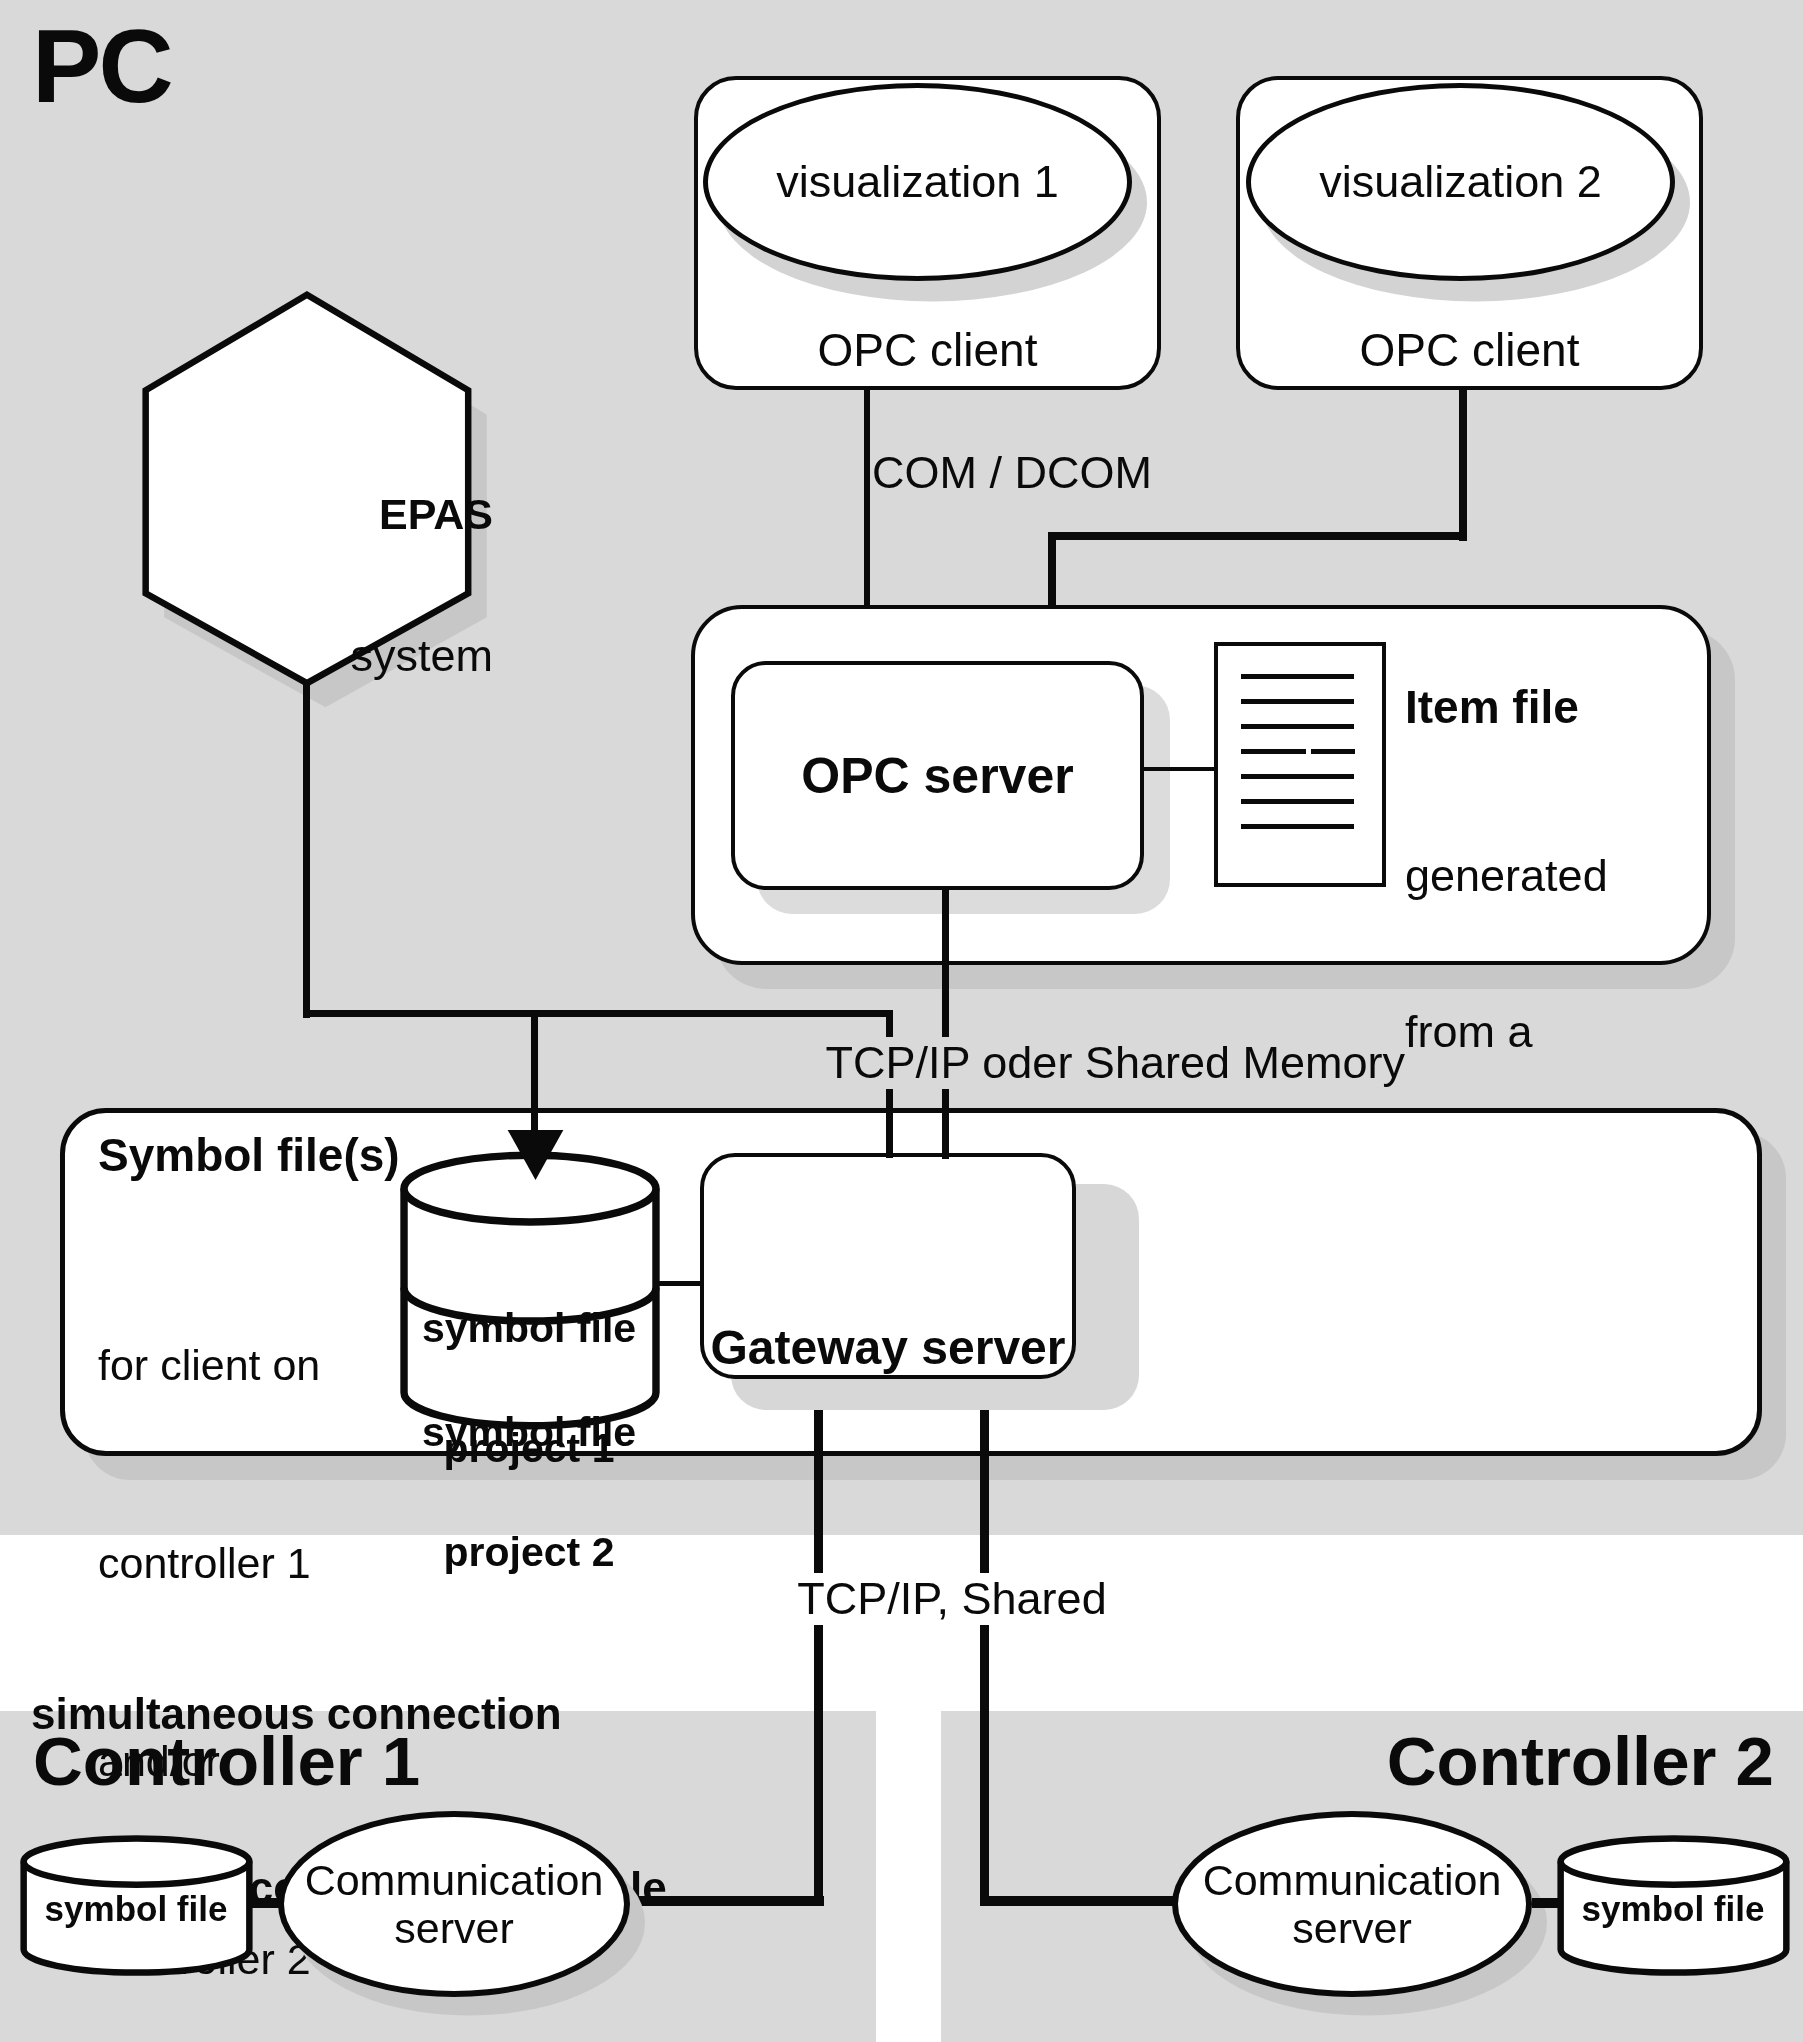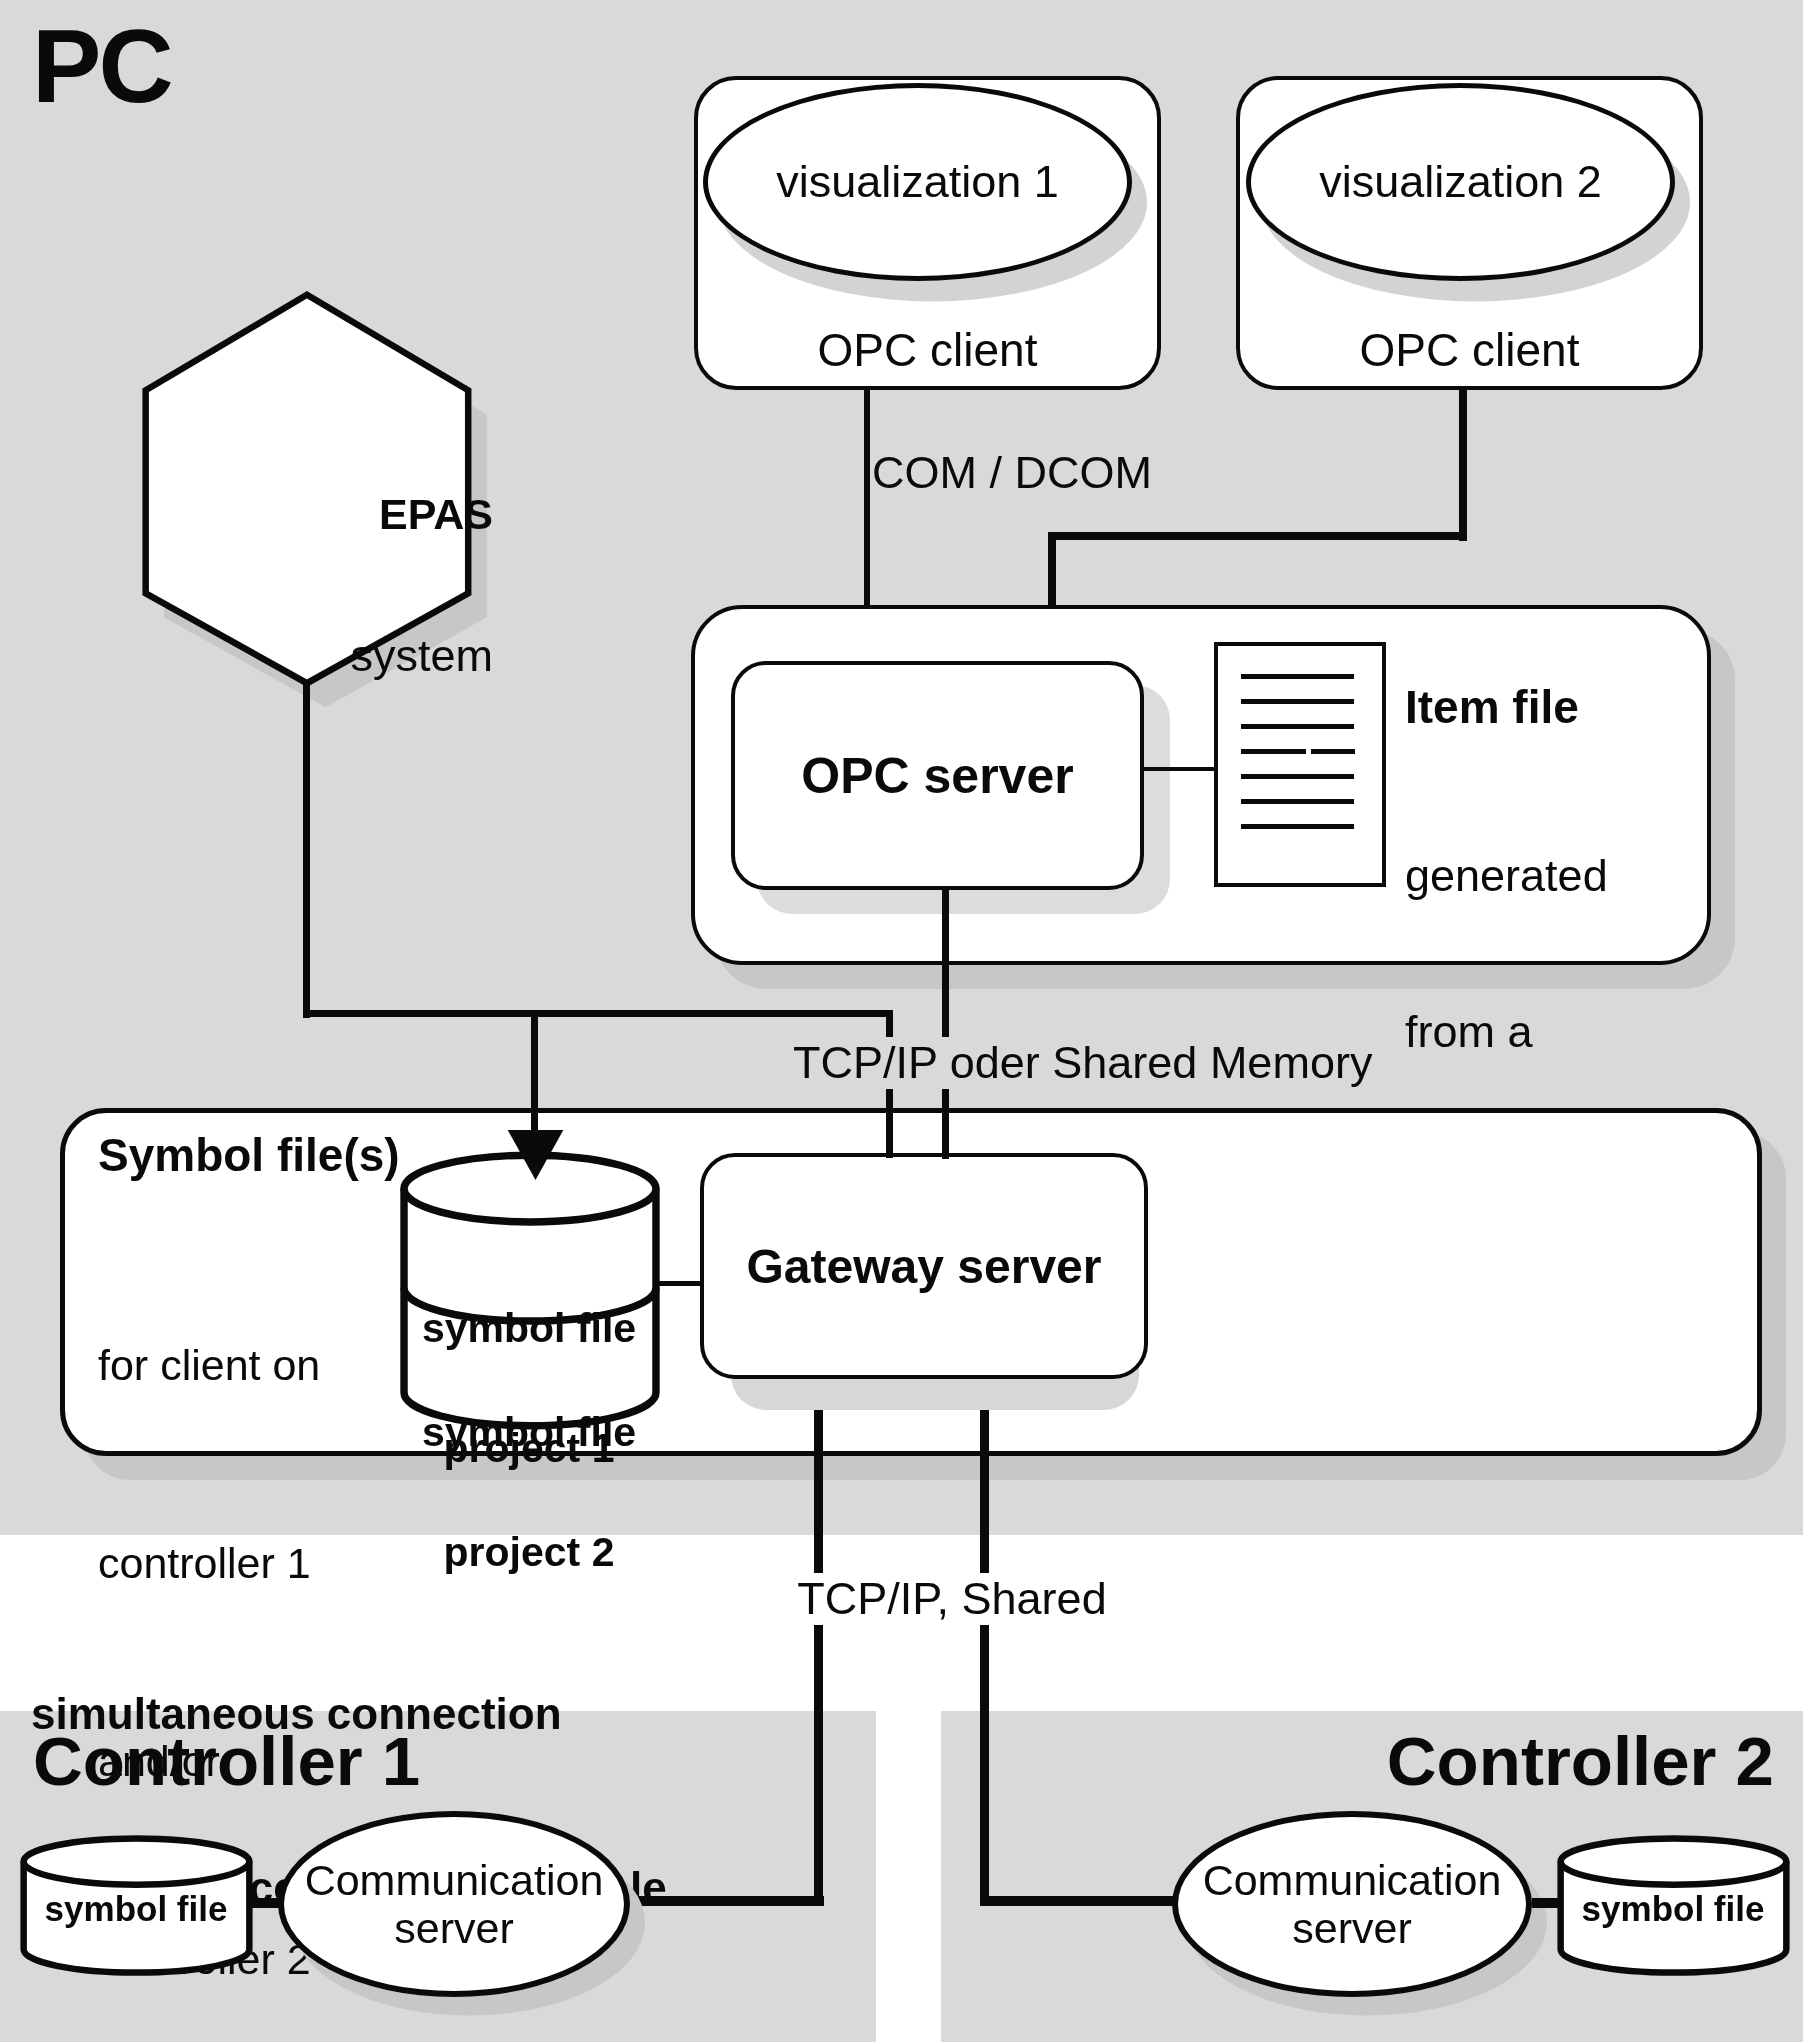--- a/index.html
+++ b/index.html
@@ -97,21 +97,21 @@
   <div>for client on</div>
   <div>controller 1</div>
   <div>and/or</div>
   <div>controller 2</div>
 </div>
 
 <div class="line" style="left:814px;top:1373px;width:9.3px;height:533px;"></div>
 <div class="line" style="left:980px;top:1373px;width:9.3px;height:533px;"></div>
 
 <div class="abs" style="left:731px;top:1184px;width:408px;height:226px;border-radius:35px;background:#d7d7d7;"></div>
-<div class="box ctr" style="left:700px;top:1153px;width:448px;height:226px;border-radius:35px;">
+<div class="box ctr" style="left:700px;top:1153px;width:376px;height:226px;border-radius:35px;align-items:flex-end;">
   <span style="font-size:48px;font-weight:bold;">Gateway server</span>
 </div>
 
 <svg style="left:390px;top:1146px;" width="280" height="289" viewBox="0 0 302 312">
   <path d="M15,46 L15,266 A136,36 0 0 0 287,266 L287,46" fill="#ffffff" stroke="#0a0a0a" stroke-width="8"></path>
   <path d="M15,153 A136,36 0 0 0 287,153" fill="none" stroke="#0a0a0a" stroke-width="8"></path>
   <ellipse cx="151" cy="46" rx="136" ry="36" fill="#ffffff" stroke="#0a0a0a" stroke-width="8"></ellipse>
 </svg>
 <div class="lbl" style="left:403px;top:1228px;width:252px;text-align:center;font-size:41px;font-weight:bold;line-height:40px;">
   <div>symbol file</div>
@@ -124,21 +124,21 @@
 <div class="line" style="left:656px;top:1281px;width:45px;height:4.6px;"></div>
 
 <div class="line" style="left:886px;top:1010px;width:7.4px;height:148px;"></div>
 <div class="line" style="left:942px;top:886px;width:7.4px;height:273px;"></div>
 
 <div class="line" style="left:531px;top:1010px;width:7.4px;height:130px;"></div>
 <svg style="left:503px;top:1126px;" width="65" height="58" viewBox="0 0 70 62">
   <polygon points="5,4 65,4 35,58" fill="#0a0a0a"></polygon>
 </svg>
 
-<div class="lbl ctr" style="left:793px;top:1037px;width:612px;height:52px;background:#d9d9d9;justify-content:flex-start;">
+<div class="lbl ctr" style="left:793px;top:1037px;width:612px;height:52px;background:#d9d9d9;justify-content:flex-end;">
   <span style="font-size:45px;">TCP/IP oder Shared Memory</span>
 </div>
 
 <div class="lbl" style="left:31px;top:1569px;font-size:44px;font-weight:bold;line-height:58px;">
   <div>simultaneous connection</div>
   <div>to several controllers possible</div>
 </div>
 <div class="lbl ctr" style="left:796px;top:1573px;width:312px;height:52px;background:#ffffff;justify-content:center;">
   <span style="font-size:45px;">TCP/IP, Shared</span>
 </div>

